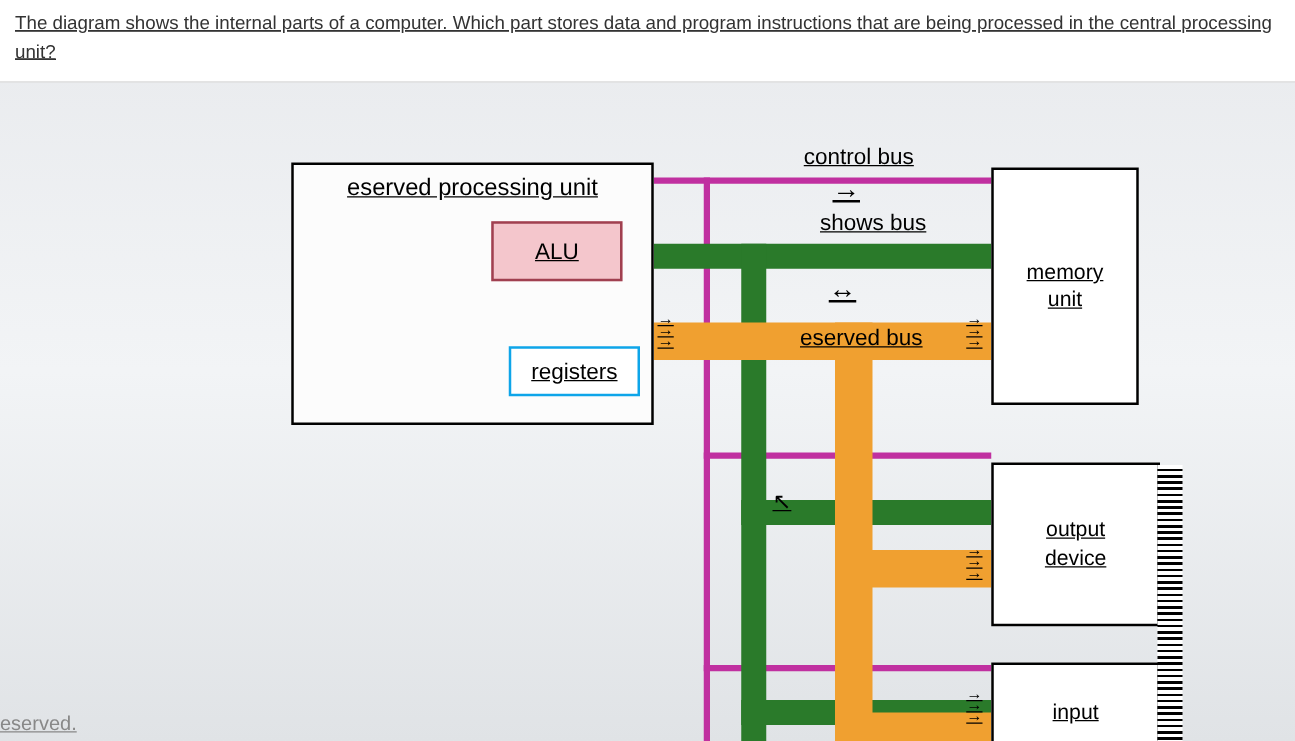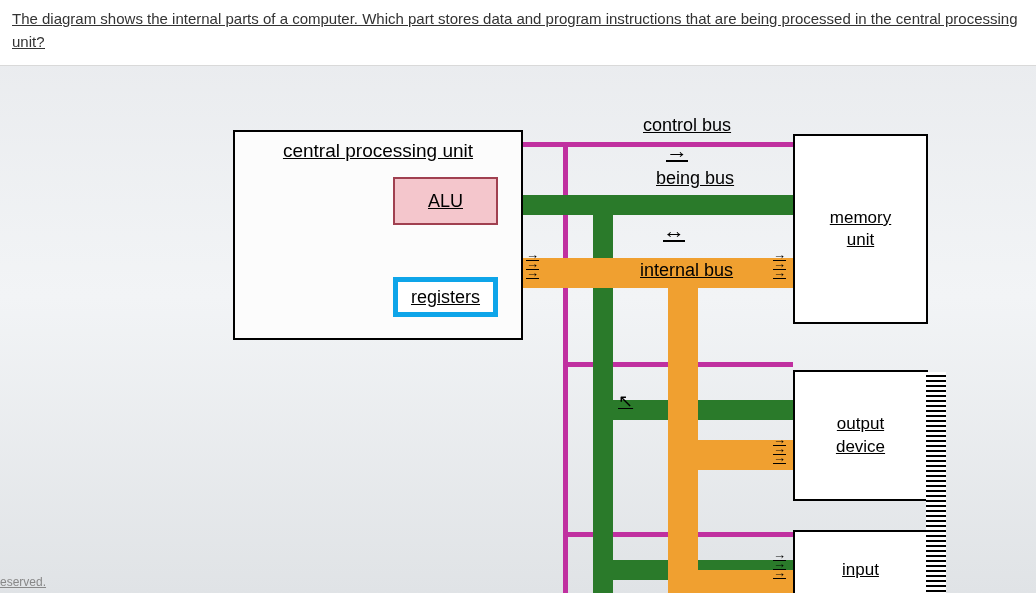--- a/index.html
+++ b/index.html
@@ -61,28 +61,28 @@
     }
     .alu {
       position: absolute;
       left: 158px; top: 45px;
       width: 105px; height: 48px;
       background: #f4c6cc;
       border: 2px solid #a04050;
     }
     .registers {
       position: absolute;
-      left: 158px; top: 145px;
+      left: 172px; top: 145px;
       width: 105px; height: 40px;
       background: #fff;
-      border: 5px solid #0ea5e9;
+      border: 2px solid #0ea5e9;
     }
     .memory-box {
       left: 745px; top: 74px;
-      width: 135px; height: 190px;
+      width: 118px; height: 190px;
       font-size: 17px;
       text-align: center;
       line-height: 1.3;
     }
     .output-box {
       left: 745px; top: 310px;
       width: 135px; height: 131px;
       font-size: 17px;
       text-align: center;
       line-height: 1.3;
@@ -143,21 +143,21 @@
       background: repeating-linear-gradient(0deg,#000 0,#000 2px,#fff 2px,#fff 5px);
     }
     .cursor {
       position: absolute;
       left: 570px; top: 330px;
       font-size: 18px; color: #000;
     }
     .reserved {
       position: absolute;
       left: 0; bottom: 4px;
-      font-size: 12px; color: #888;
+      font-size: 16px; color: #888;
     }
   </style>
 </head>
 <body>
 
 <div class="question-area">
   <div class="question-text">The diagram shows the internal parts of a computer. Which part stores data and program instructions that are being processed in the central processing unit?</div>
 </div>
 
 <div class="diagram">
@@ -171,33 +171,33 @@
   <div class="bus dbus-v"></div>
   <div class="bus dbus-h2"></div>
   <div class="bus dbus-h3"></div>
 
   <div class="bus abus-h1"></div>
   <div class="bus abus-v"></div>
   <div class="bus abus-h2"></div>
   <div class="bus abus-h3"></div>
 
   <div class="bus-label lbl-control">control bus</div>
-  <div class="bus-label lbl-data">being bus</div>
-  <div class="bus-label lbl-addr">internal bus</div>
+  <div class="bus-label lbl-data">shows bus</div>
+  <div class="bus-label lbl-addr">eserved bus</div>
 
   <div class="arrow arr-right">→</div>
   <div class="arrow arr-both">↔</div>
 
   <div class="tri-arrows tri1">→<br>→<br>→</div>
   <div class="tri-arrows tri2">→<br>→<br>→</div>
   <div class="tri-arrows tri3">→<br>→<br>→</div>
   <div class="tri-arrows tri4">→<br>→<br>→</div>
 
   <div class="box cpu-box">
-    <div class="cpu-title">central processing unit</div>
+    <div class="cpu-title">eserved processing unit</div>
     <div class="box alu">ALU</div>
     <div class="box registers">registers</div>
   </div>
 
   <div class="box memory-box">memory<br>unit</div>
   <div class="box output-box">output<br>device</div>
   <div class="box input-box">input</div>
 
   <div class="side-stripes"></div>
 

